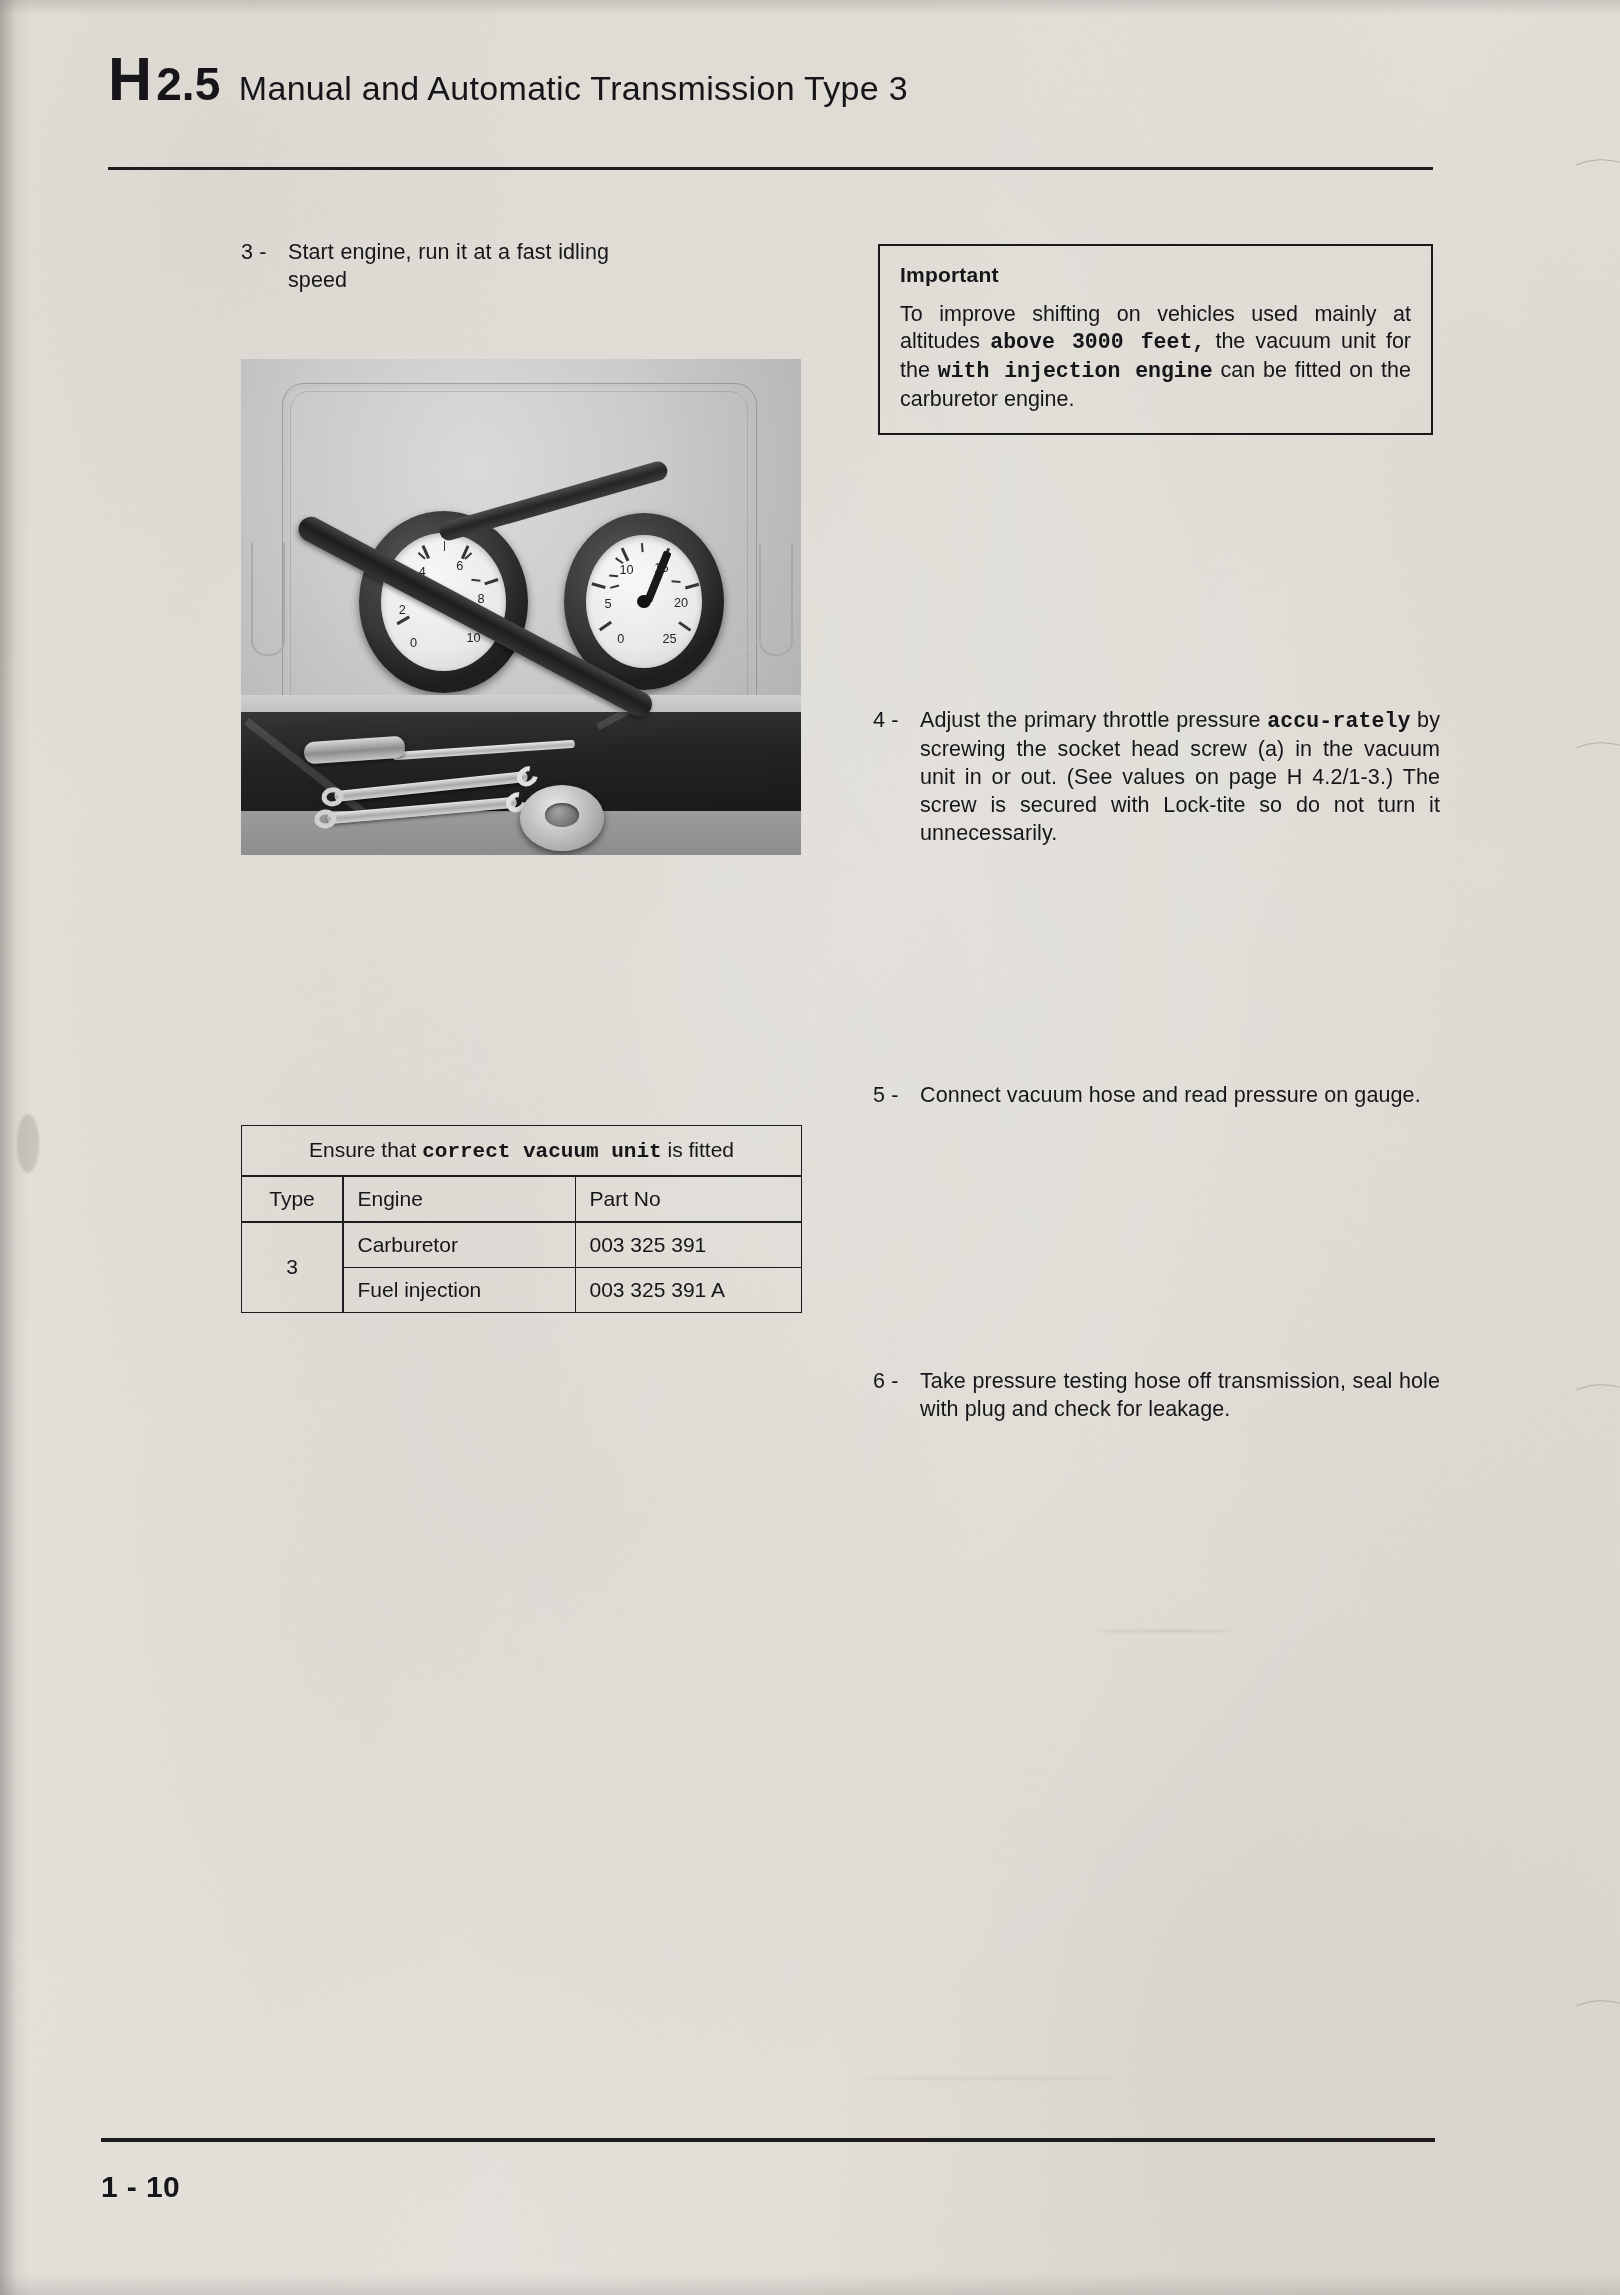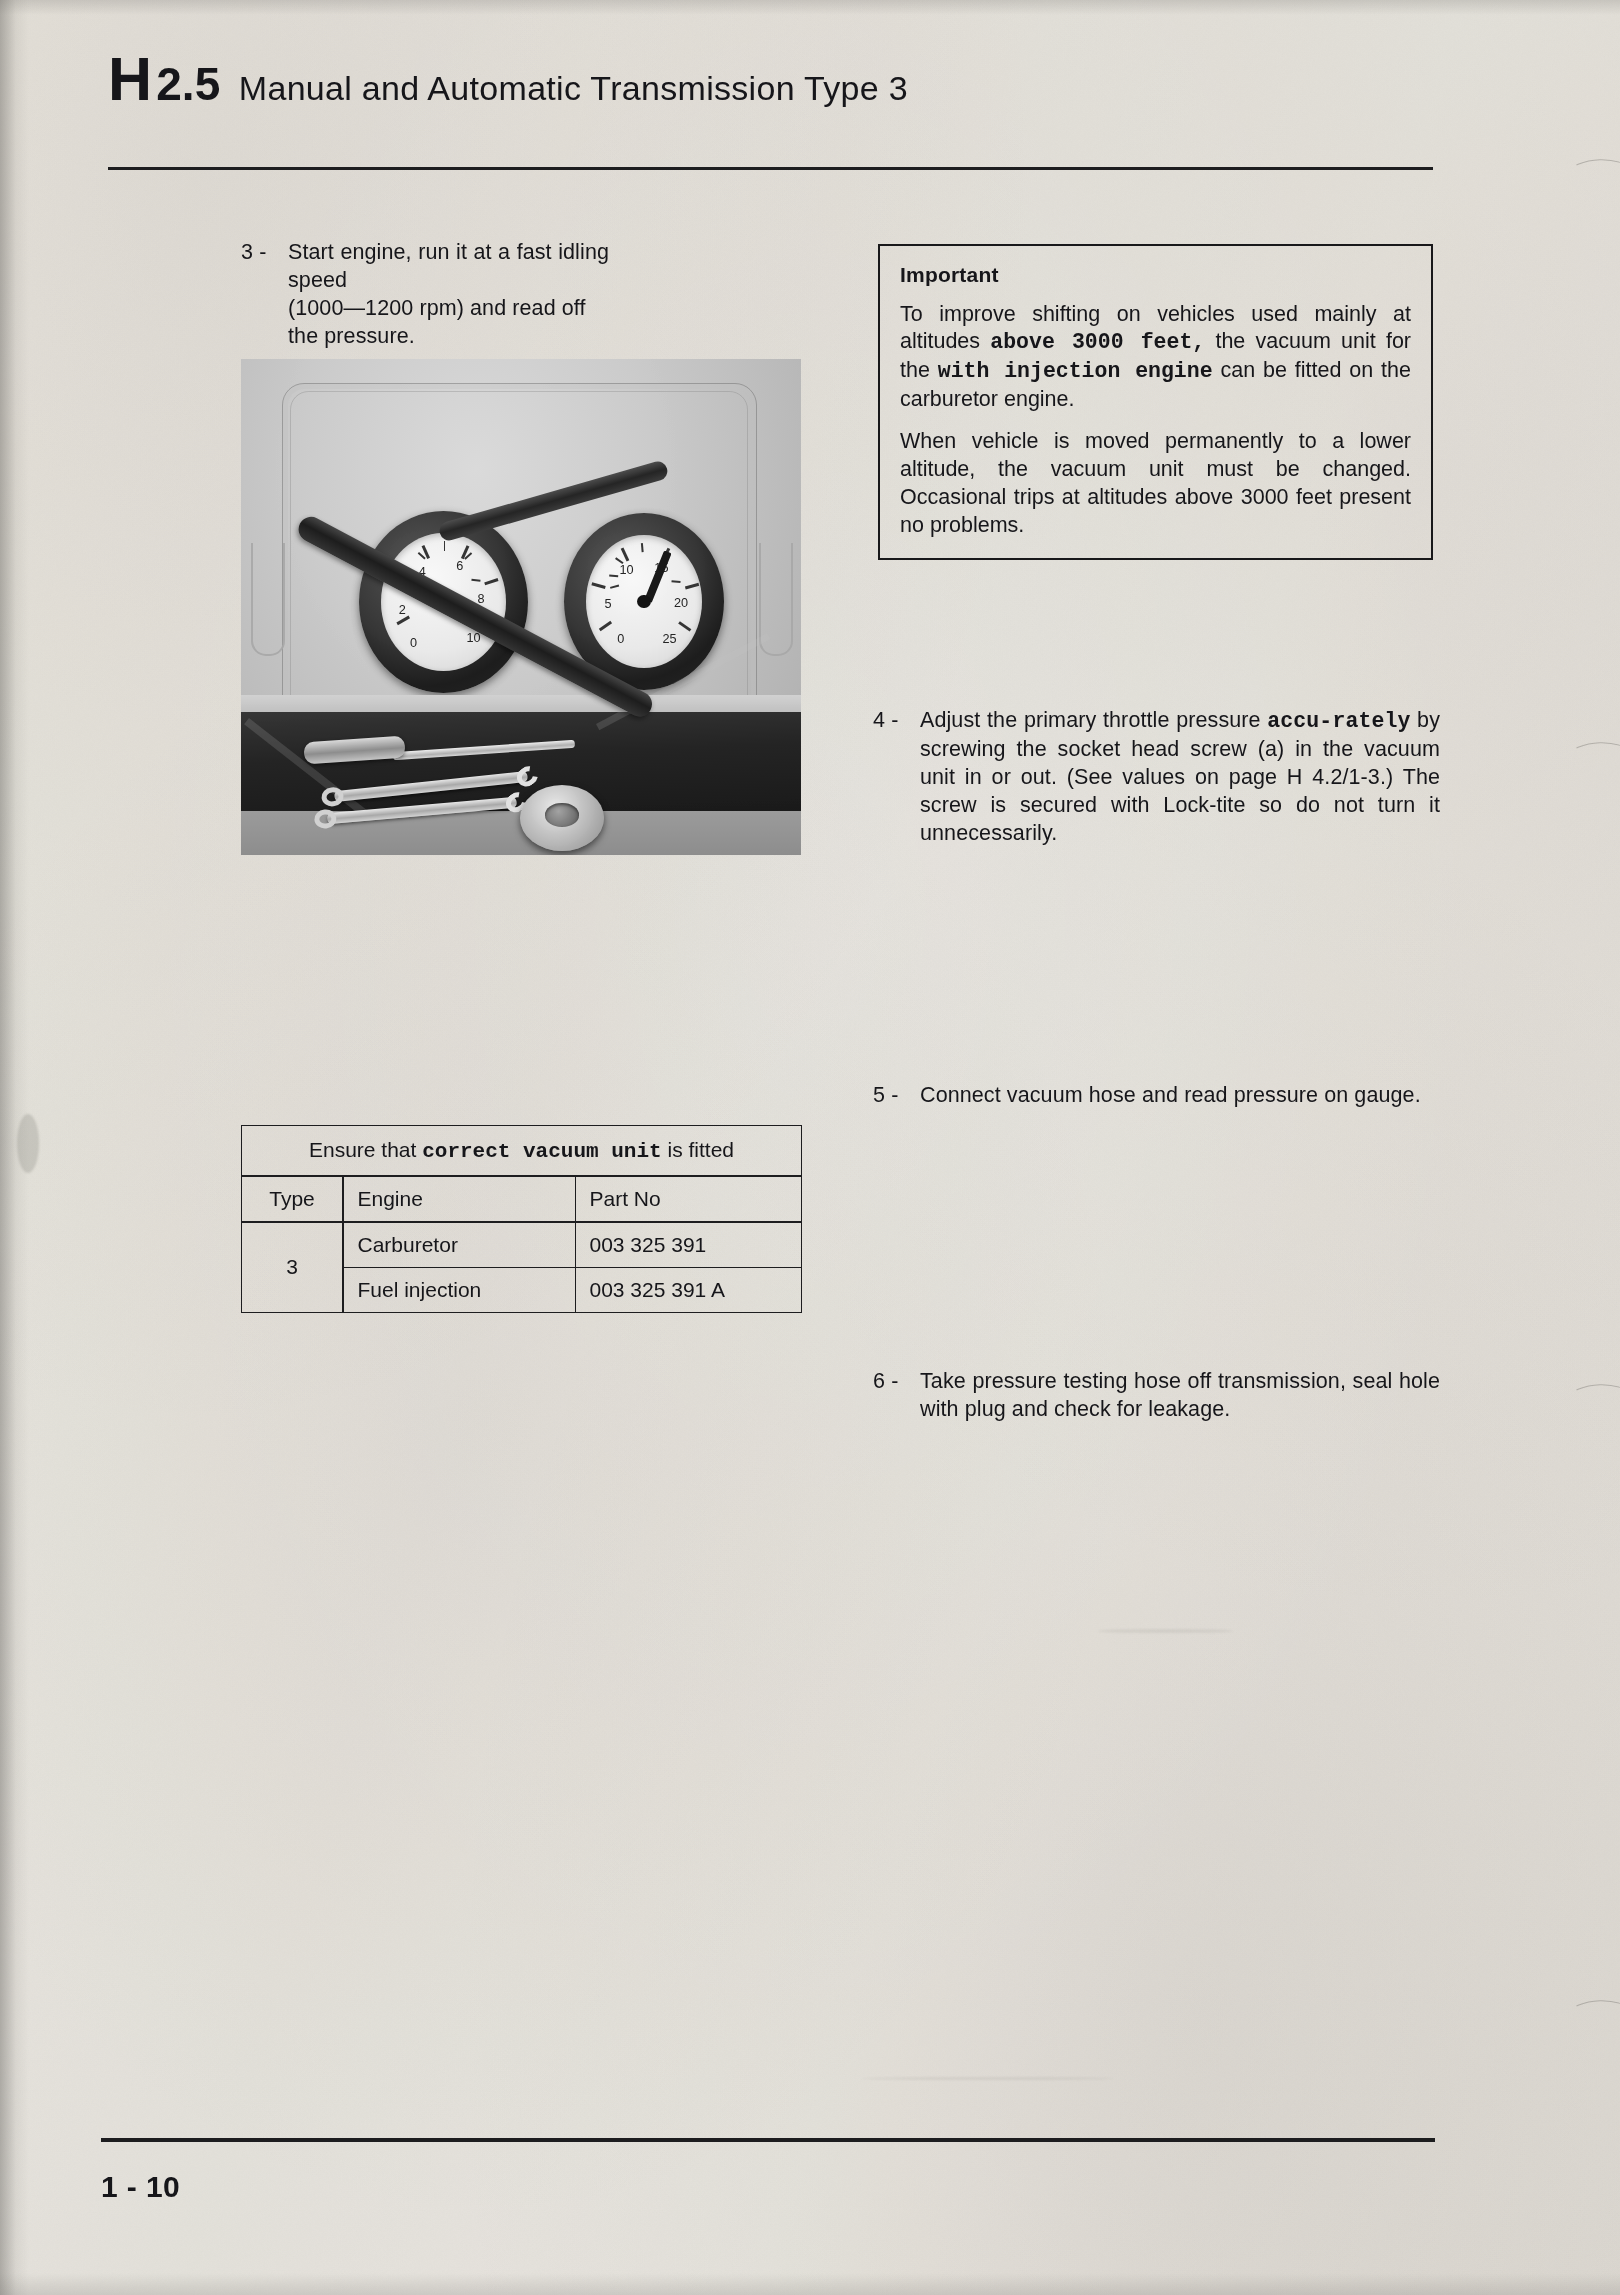--- a/index.html
+++ b/index.html
@@ -463,28 +463,26 @@
     <span class="hdr-letter">H</span>
     <span class="hdr-num">2.5</span>
     <span class="hdr-title">Manual and Automatic Transmission Type 3</span>
   </div>
   <div class="header-rule"></div>
 
   <div class="step step3">
     <span class="num">3 -</span>
     <span class="body">
       <span class="l1">Start engine, run it at a fast idling speed</span>
-      <span class="last" style="display:block">(1000—1200 rpm) and read off the pressure.</span>
     </span>
   </div>
 
   <div class="important-box">
     <div class="important-title">Important</div>
     <p class="important-p"><span>To improve shifting on vehicles used mainly at altitudes </span><b>above 3000 feet,</b><span> the vacuum unit for the </span><b>with injection engine</b><span> can be fitted on the carburetor engine.</span></p>
-    <p class="important-p">When vehicle is moved permanently to a lower altitude, the vacuum unit must be changed. Occasional trips at altitudes above 3000 feet present no problems.</p>
   </div>
 
   <div class="photo">
     <div class="ph-wall"></div>
 
     <div class="ph-panel"></div>
     <div class="ph-panel2"></div>
     <div class="ph-bracket left"></div>
     <div class="ph-bracket right"></div>
 

